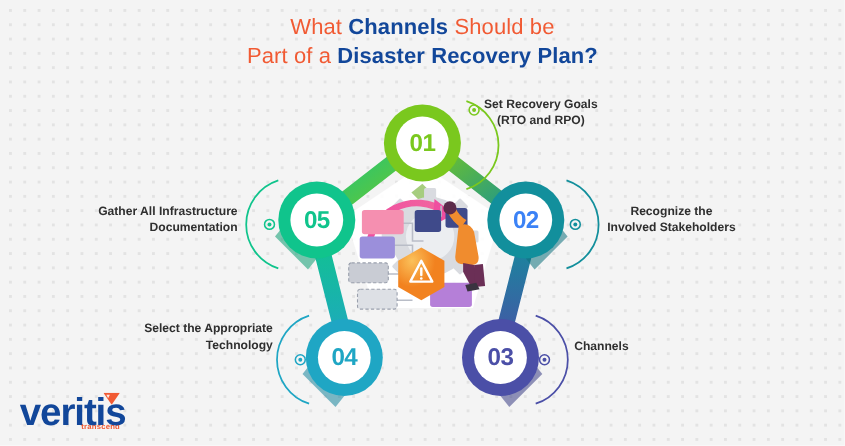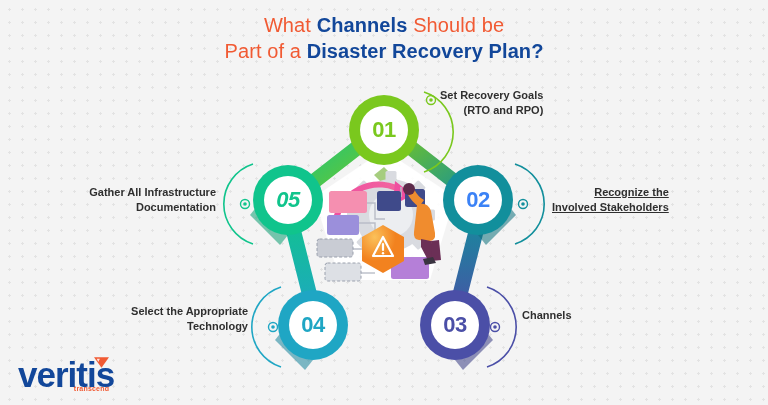--- a/index.html
+++ b/index.html
@@ -53,21 +53,21 @@
 
   
   .label {
     position: absolute;
     font-size: 11px;
     font-weight: 600;
     color: #2f2f2f;
     line-height: 14.5px;
     white-space: nowrap;
   }
-  .label.right { text-align: right; }
+  .label.right { text-align: center; }
   .label.left  { text-align: right; }
 
   
   #center-illo {
     position: absolute;
     left: 313px; top: 157px;
     width: 142px; height: 132px;
   }
 
   
@@ -184,47 +184,47 @@
     <div class="label right" style="left:440px; top:88px;">
       <div>Set Recovery Goals</div>
       <div>(RTO and RPO)</div>
     </div>
 
     <div class="node" style="left:443px; top:165px; background:#128f9c;">
       <div class="inner">
         <span class="num" style="color:#3b82f6;">02</span>
       </div>
     </div>
-    <div class="label right" style="left:552px; top:185px;text-decoration:underline;">
+    <div class="label right" style="left:552px; top:185px;">
       <div>Recognize the</div>
       <div>Involved Stakeholders</div>
     </div>
 
     <div class="node" style="left:420px; top:290px; background:#4b4fa7;">
       <div class="inner">
         <span class="num" style="color:#4b4fa7;">03</span>
       </div>
     </div>
     <div class="label right" style="left:522px; top:308px;">
       <div>Channels</div>
     </div>
 
     <div class="node" style="left:278px; top:290px; background:#1fa6c4;">
       <div class="inner">
         <span class="num" style="color:#1fa6c4;">04</span>
       </div>
     </div>
-    <div class="label left" style="left:0px; top:304px; width:248px;">
+    <div class="label left" style="left:0px; top:292px; width:248px;">
       <div>Select the Appropriate</div>
       <div>Technology</div>
     </div>
 
     <div class="node" style="left:253px; top:165px; background:#10c48c;">
       <div class="inner">
-        <span class="num" style="color:#10c48c;font-style:italic;">05</span>
+        <span class="num" style="color:#10c48c;">05</span>
       </div>
     </div>
     <div class="label left" style="left:0px; top:185px; width:216px;padding-left:39px;">
       <div>Gather All Infrastructure</div>
       <div>Documentation</div>
     </div>
 
     <div id="center-illo">
       <svg width="142" height="132" viewBox="0 0 142 132">
 

